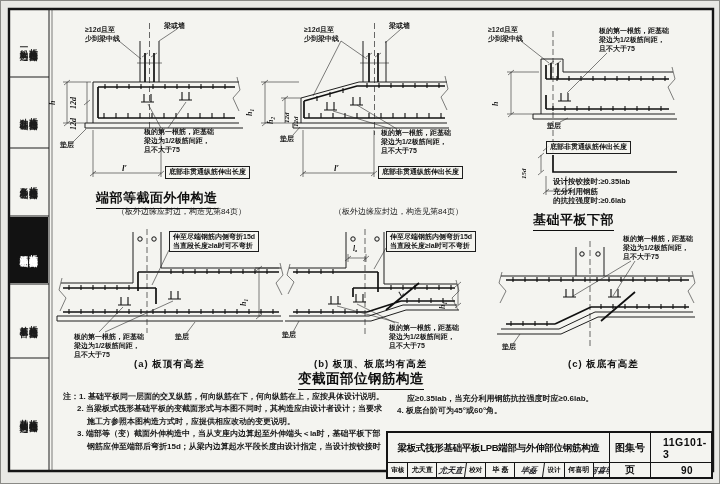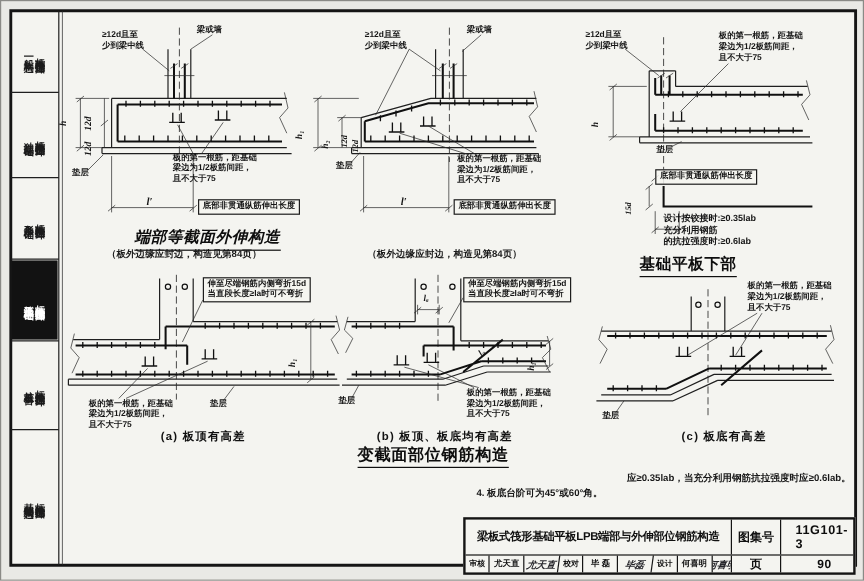--- a/index.html
+++ b/index.html
@@ -25,30 +25,30 @@
   .lbl{position:absolute;font-size:7px;font-weight:600;line-height:9px;color:#161616;white-space:nowrap;}
   .lbl.s75{font-size:7.5px;line-height:9.5px;}
   .vlbl{position:absolute;transform-origin:0 100%;transform:rotate(-90deg);
         font:italic 700 8px "Liberation Serif","DejaVu Serif",serif;color:#161616;white-space:nowrap;line-height:9px;}
   .dim{position:absolute;font:italic 700 9px "Liberation Serif","DejaVu Serif",serif;color:#161616;}
   .dlbl{position:absolute;font:italic 700 7.5px "Liberation Serif","DejaVu Serif",serif;color:#161616;transform:rotate(-40deg);}
   .annbox{position:absolute;border:0.9px solid #1d1d1d;padding:1px 3px;font-size:7px;font-weight:600;
         line-height:8.5px;color:#141414;white-space:nowrap;background:rgba(244,244,240,.85);}
   .figtitle{position:absolute;font-size:13px;font-weight:700;color:#0e0e0e;white-space:nowrap;
         border-bottom:1.6px solid #0e0e0e;padding-bottom:1px;letter-spacing:.5px;}
-  .figsub{position:absolute;font-size:8px;font-weight:700;color:#1a1a1a;white-space:nowrap;}
+  .figsub{position:absolute;font-size:8px;font-weight:400;color:#1a1a1a;white-space:nowrap;margin-left:28px;}
   .figcap{position:absolute;font-size:9.5px;font-weight:700;color:#111;white-space:nowrap;letter-spacing:1px;}
   
   .notes{position:absolute;left:62px;top:390px;width:332px;font-size:8px;font-weight:600;
         color:#181818;line-height:12.4px;}
   .notes div{white-space:nowrap;}
   .notes .i1{padding-left:14px;} .notes .i2{padding-left:24px;}
   .notesR{position:absolute;left:396px;top:392px;width:312px;font-size:8px;font-weight:600;
         color:#181818;line-height:12.4px;}
-  .notesR div{white-space:nowrap;} .notesR .i1{padding-left:10px;text-align:right;}
+  .notesR div{white-space:nowrap;} .notesR .i1{padding-left:10px;}
   
   .tblock{position:absolute;left:385px;top:430px;width:327px;height:48px;border:2px solid #141414;
         box-sizing:border-box;background:#f4f4f0;display:flex;flex-direction:column;}
   .tb-row1{display:flex;height:29px;border-bottom:1.4px solid #141414;}
   .tb-row2{display:flex;flex:1;}
   .tb-title{width:221px;border-right:1.4px solid #141414;display:flex;flex-direction:column;
         justify-content:center;align-items:center;}
   .tb-title div{font-size:9.5px;font-weight:700;color:#101010;letter-spacing:-.3px;line-height:12px;white-space:nowrap;}
   .tb-lab{width:40px;border-right:1.4px solid #141414;display:flex;justify-content:center;align-items:center;
         font-size:10px;font-weight:700;color:#111;}
@@ -175,21 +175,21 @@
   <div class="vlbl" style="left:77px;top:99px;">12d</div>
   <div class="vlbl" style="left:77px;top:120px;">12d</div>
   <div class="lbl" style="left:59px;top:139px;">垫层</div>
   <div class="lbl" style="left:143px;top:126px;">
     <div>板的第一根筋，距基础</div>
       <div>梁边为1/2板筋间距，</div>
       <div>且不大于75</div>
   </div>
   <div class="dim" style="left:121px;top:162px;">l′</div>
   <div class="annbox" style="left:164px;top:165px;">底部非贯通纵筋伸出长度</div>
-  <div class="figtitle" style="left:111px;top:188px;font-style:italic;">端部等截面外伸构造</div>
+  <div class="figtitle" style="left:95px;top:188px;">端部等截面外伸构造</div>
   <div class="figsub" style="left:88px;top:205px;">（板外边缘应封边，构造见第84页）</div>
 
   <div class="lbl" style="left:303px;top:24px;">
     <div>≥12d且至</div>
       <div>少到梁中线</div>
   </div>
   <div class="lbl" style="left:388px;top:20px;">梁或墙</div>
   <div class="vlbl" style="left:253px;top:106px;">h₁</div>
   <div class="vlbl" style="left:274px;top:114px;">h₂</div>
   <div class="vlbl" style="left:291px;top:113px;font-size:7px;">12d</div>
@@ -255,20 +255,27 @@
   <div class="lbl" style="left:622px;top:233px;">
     <div>板的第一根筋，距基础</div>
       <div>梁边为1/2板筋间距，</div>
       <div>且不大于75</div>
   </div>
   <div class="lbl" style="left:501px;top:341px;">垫层</div>
   <div class="figcap" style="left:567px;top:357px;">(c) 板底有高差</div>
 
   <div class="figtitle" style="left:297px;top:369px;font-size:13.5px;">变截面部位钢筋构造</div>
 
+  <div class="notes">
+    <div>注：1. 基础平板同一层面的交叉纵筋，何向纵筋在下，何向纵筋在上，应按具体设计说明。</div>
+    <div class="i1">2. 当梁板式筏形基础平板的变截面形式与本图不同时，其构造应由设计者设计；当要求</div>
+    <div class="i2">施工方参照本图构造方式时，应提供相应改动的变更说明。</div>
+    <div class="i1">3. 端部等（变）截面外伸构造中，当从支座内边算起至外伸端头＜la时，基础平板下部</div>
+    <div class="i2">钢筋应伸至端部后弯折15d；从梁内边算起水平段长度由设计指定，当设计按铰接时</div>
+  </div>
   <div class="notesR">
     <div class="i1">应≥0.35lab，当充分利用钢筋抗拉强度时应≥0.6lab。</div>
     <div>4. 板底台阶可为45°或60°角。</div>
   </div>
 
   <div class="tblock">
     <div class="tb-row1">
       <div class="tb-title">
         <div>梁板式筏形基础平板LPB端部与外伸部位钢筋构造</div>
       </div>

